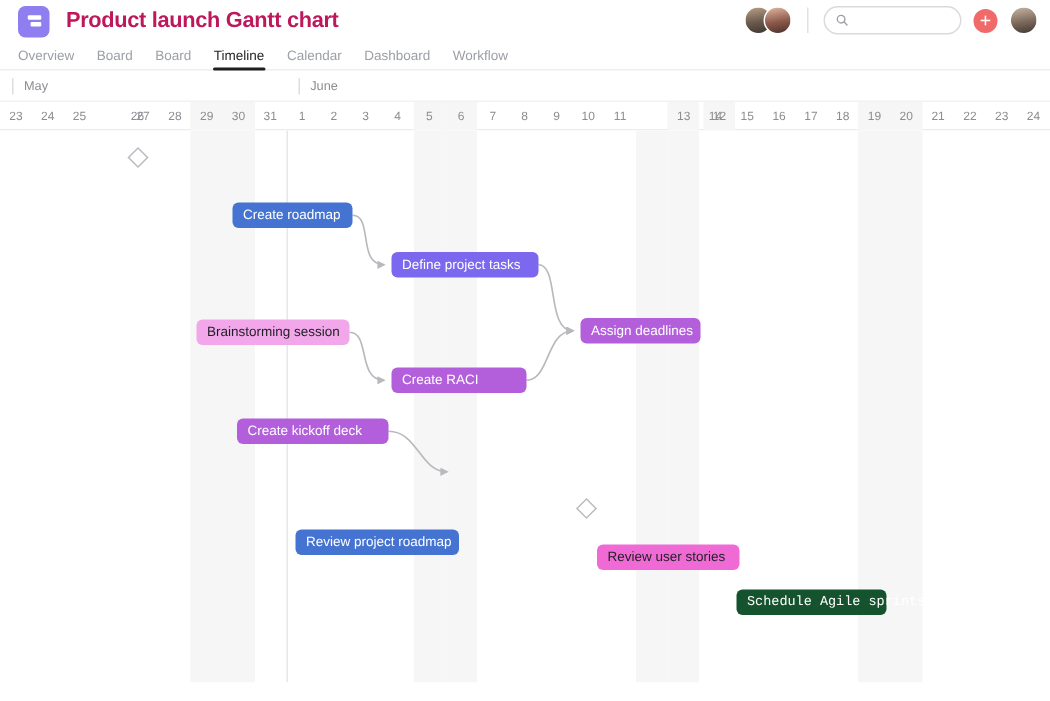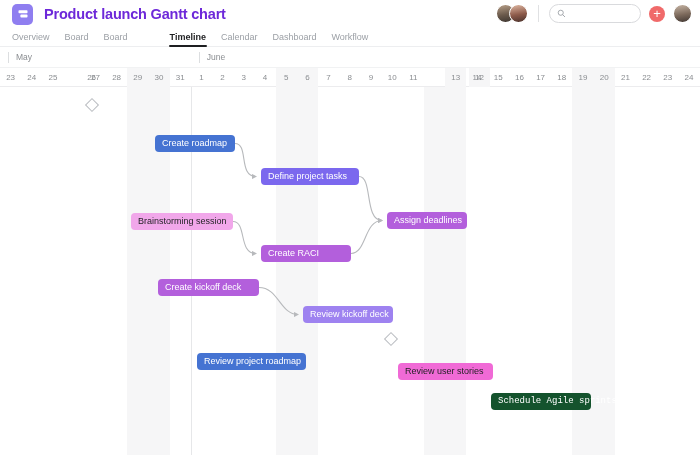--- a/index.html
+++ b/index.html
@@ -18,21 +18,21 @@
     padding: 0 10px;
   }
   .proj-icon {
     width: 21px; height: 21px; border-radius: 5px;
     background: #8f7ef0;
     display: flex; align-items: center; justify-content: center;
     flex: none; margin-left: 2px;
   }
   .proj-icon svg { display:block; }
   .proj-title {
-    font-size: 14.5px; font-weight: bold; color: #6d28d9;
+    font-size: 14.5px; font-weight: bold; color: #be185d;
     margin-left: 11px; letter-spacing: -0.2px; white-space: nowrap;
   }
   .header-right {
     position: absolute; right: 8px; top: 4px;
     display: flex; align-items: center; gap: 8px;
   }
   .avatar-group { display: flex; align-items: center; }
   .avatar {
     width: 19px; height: 19px; border-radius: 50%;
     border: 1.5px solid #fff; flex: none;
@@ -61,21 +61,21 @@
   
   .tabs {
     display: flex; align-items: flex-end; gap: 15px;
     padding: 0 12px; height: 19px;
     border-bottom: 1px solid #edeef0;
   }
   .tab {
     font-size: 9px; color: #9ca0a6; padding-bottom: 4px;
     position: relative; cursor: pointer; white-space: nowrap;
   }
-  .tab.active { color: #1e1f21; font-weight: bold; margin-left: 27px; }
+  .tab.active { color: #1e1f21; font-weight: normal; }
   .tab.active::after {
     content: ""; position: absolute; left: -1px; right: -1px; bottom: -1px;
     height: 2px; background: #1e1f21; border-radius: 1px;
   }
 
   
   .month-row {
     position: relative; height: 21px;
     border-bottom: 1px solid #f1f2f3;
   }
@@ -245,19 +245,18 @@
           <div class="ms-title"></div>
           <div class="ms-due"></div>
         </div>
       </div>
       <div class="bar" style="left: 155px; top: 48px; width: 80px; background: rgb(69, 115, 210);">Create roadmap</div>
       <div class="bar" style="left: 261px; top: 81px; width: 98px; background: rgb(123, 104, 238);">Define project tasks</div>
       <div class="bar dark-text" style="left: 131px; top: 126px; width: 102px; background: rgb(241, 167, 234);">Brainstorming session</div>
       <div class="bar" style="left: 387px; top: 125px; width: 80px; background: rgb(179, 95, 220);">Assign deadlines</div>
       <div class="bar" style="left: 261px; top: 158px; width: 90px; background: rgb(179, 95, 220);">Create RACI</div>
       <div class="bar" style="left: 158px; top: 192px; width: 101px; background: rgb(179, 95, 220);">Create kickoff deck</div>
-      <div class="bar" style="left: 303px; top: 219px; width: 90px; background: rgb(158, 130, 240);">Review kickoff deck</div>
       <div class="bar" style="left: 197px; top: 266px; width: 109px; background: rgb(69, 115, 210);">Review project roadmap</div>
       <div class="bar dark-text" style="left: 398px; top: 276px; width: 95px; background: rgb(240, 106, 214);">Review user stories</div>
       <div class="bar" style="left: 491px; top: 306px; width: 100px; background: #14532d; font-family: Liberation Mono, monospace;">Schedule Agile sprints</div>
     </div>
 
 </div>
 
 </body></html>

